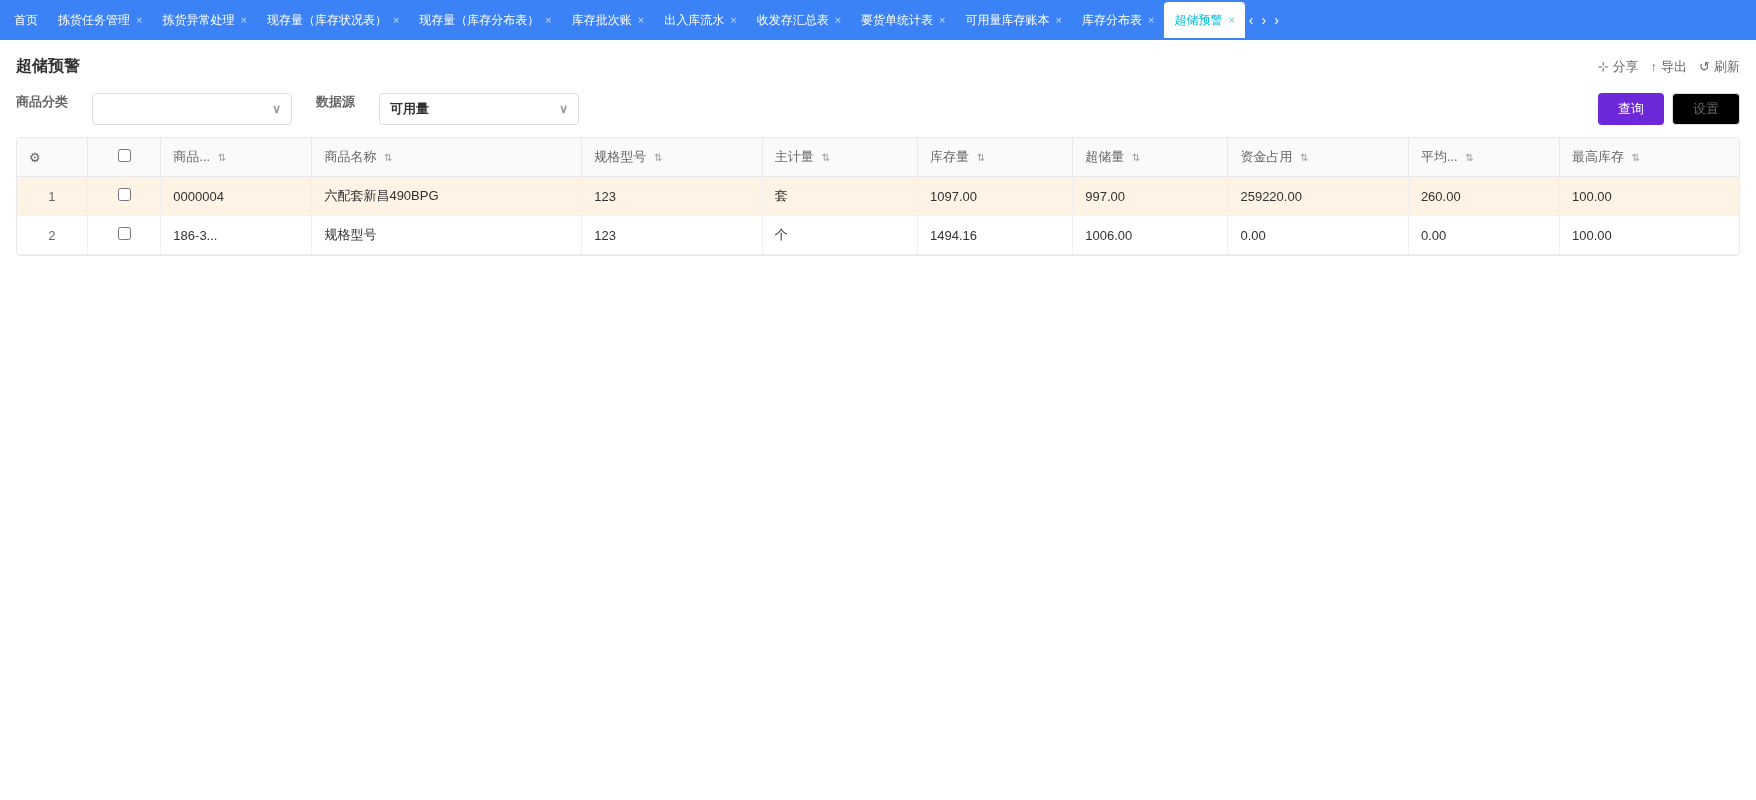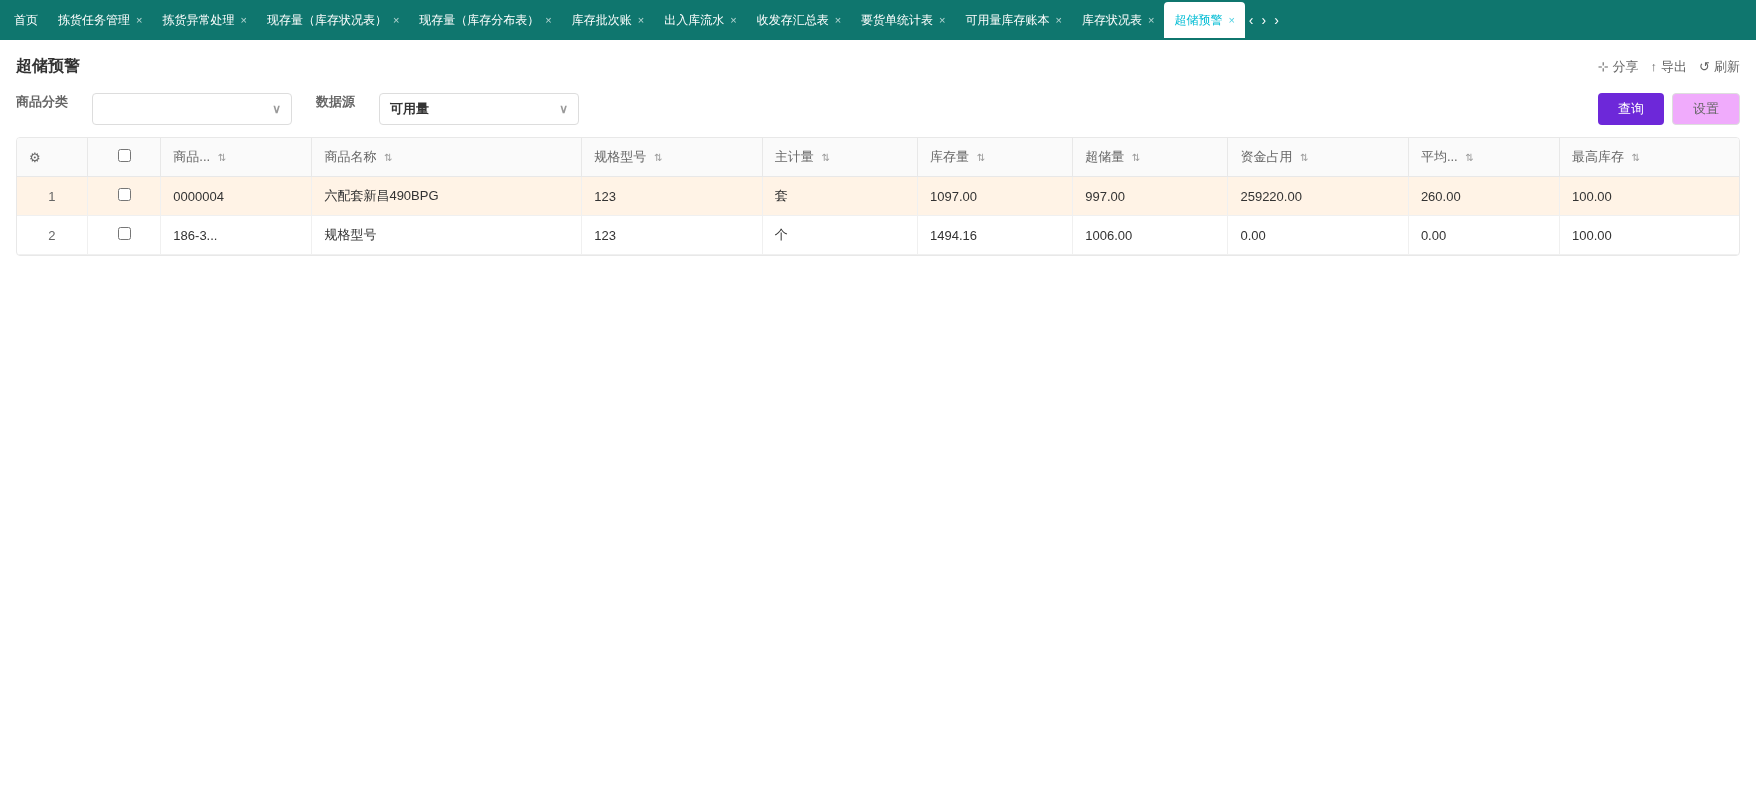--- a/index.html
+++ b/index.html
@@ -2,21 +2,21 @@
 <html><head>
   <meta charset="utf-8">
   <style>
     * { box-sizing: border-box; margin: 0; padding: 0; }
     body { font-family: "Microsoft YaHei", Arial, sans-serif; font-size: 13px; background: #f5f5f5; color: #333; }
 
     
     .top-nav {
       display: flex;
       align-items: center;
-      background: #0f766e;
+      background: #3b82f6;
       height: 40px;
       padding: 0 4px;
       overflow: hidden;
     }
     .nav-tab {
       display: flex;
       align-items: center;
       padding: 0 10px;
       height: 36px;
       color: #fff;
@@ -122,21 +122,21 @@
       background: #6d28d9;
       color: #fff;
       border: none;
       border-radius: 4px;
       padding: 6px 20px;
       cursor: pointer;
       font-size: 13px;
       height: 32px;
     }
     .btn-settings {
-      background: #f0abfc;
+      background: #000000;
       color: #666;
       border: 1px solid #ddd;
       border-radius: 4px;
       padding: 6px 20px;
       cursor: pointer;
       font-size: 13px;
       height: 32px;
     }
 
     .filter-buttons {
@@ -221,21 +221,21 @@
   </div>
   <div class="nav-tab">
     <span>要货单统计表</span>
     <span class="close-x">×</span>
   </div>
   <div class="nav-tab">
     <span>可用量库存账本</span>
     <span class="close-x">×</span>
   </div>
   <div class="nav-tab">
-    <span>库存状况表</span>
+    <span>库存分布表</span>
     <span class="close-x">×</span>
   </div>
   <div class="nav-tab active">
     <span>超储预警</span>
     <span class="close-x">×</span>
   </div>
   <div class="nav-arrow">‹</div>
   <div class="nav-arrow">›</div>
   <div class="nav-arrow">›</div>
 </div>

